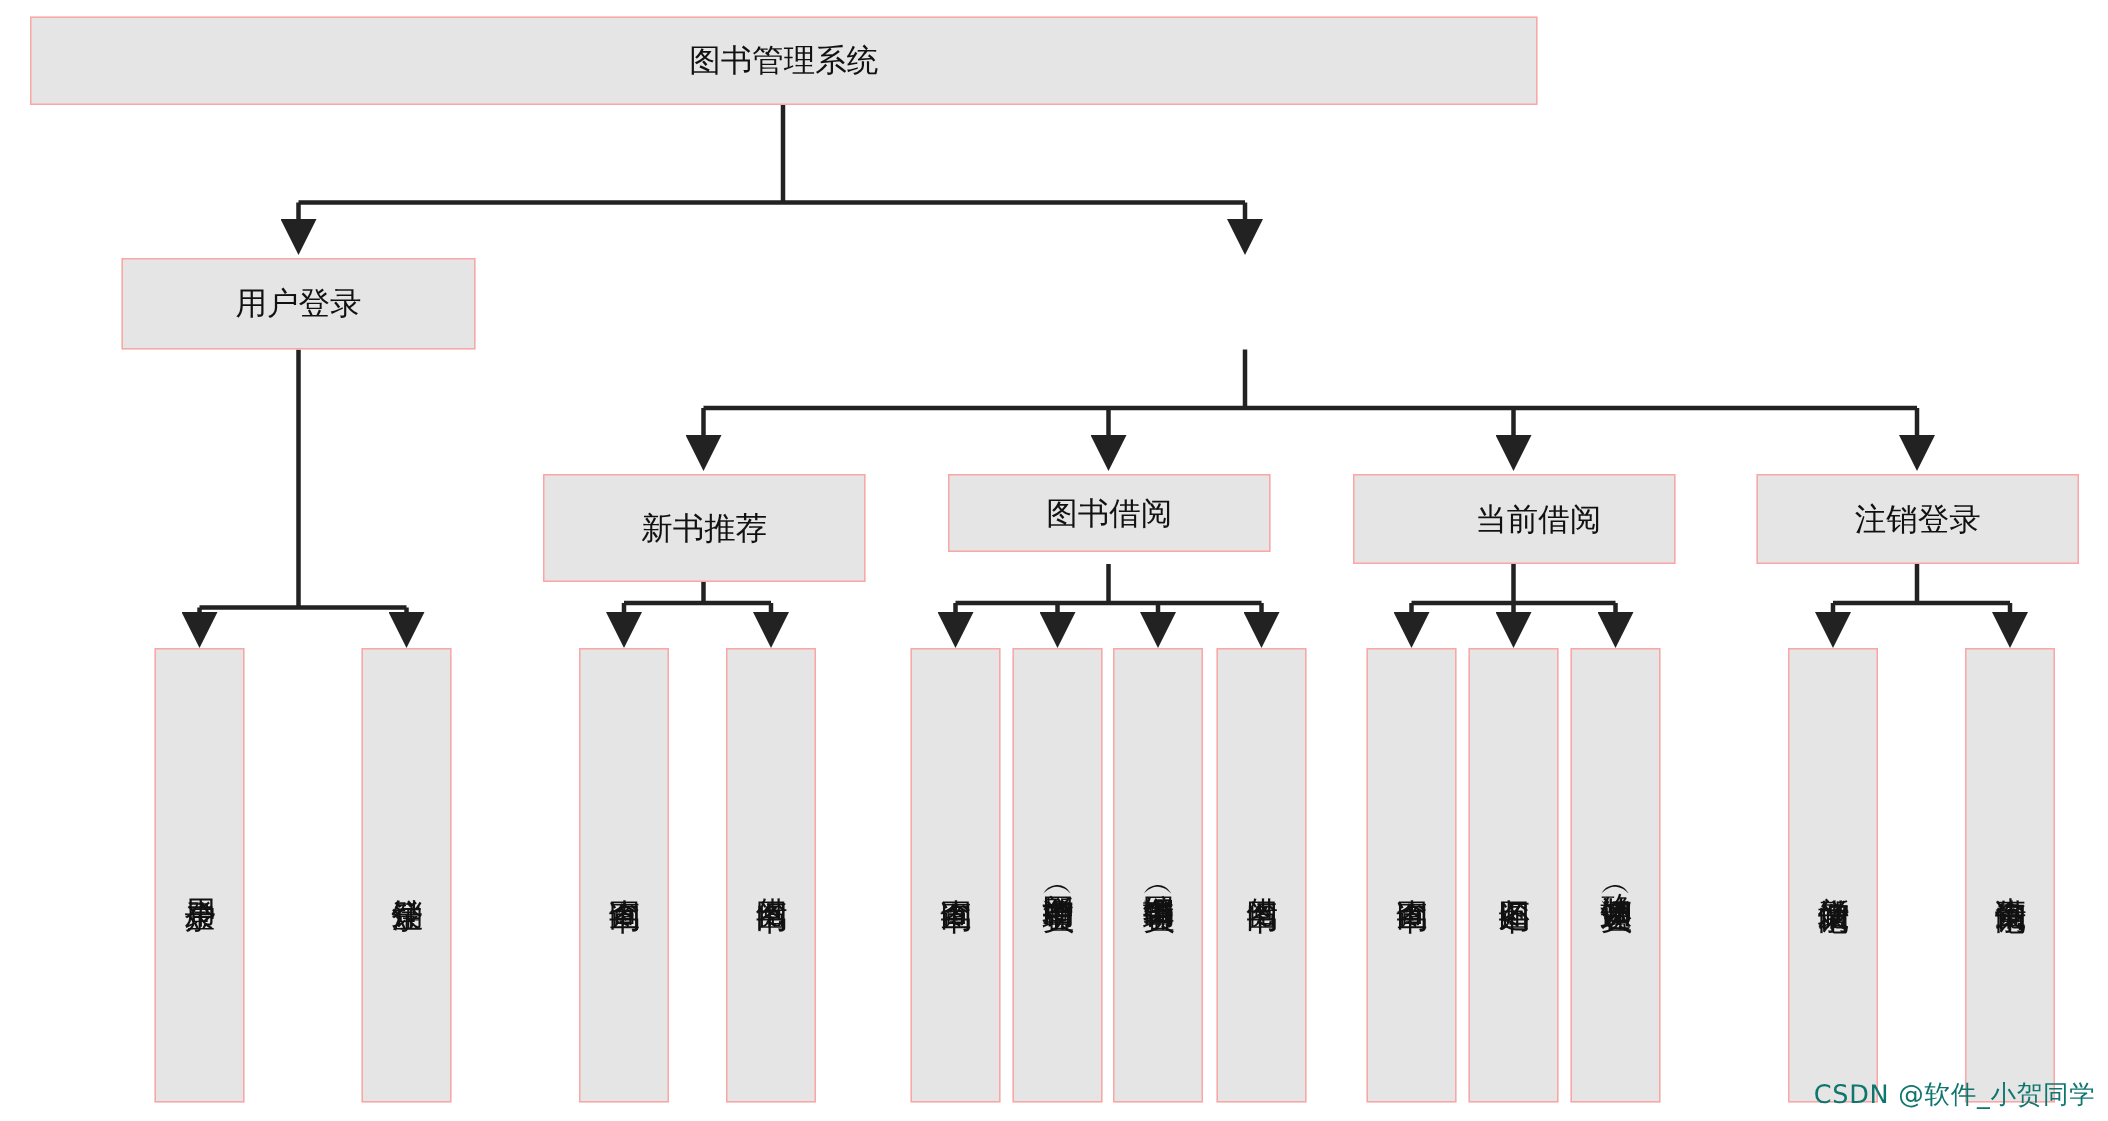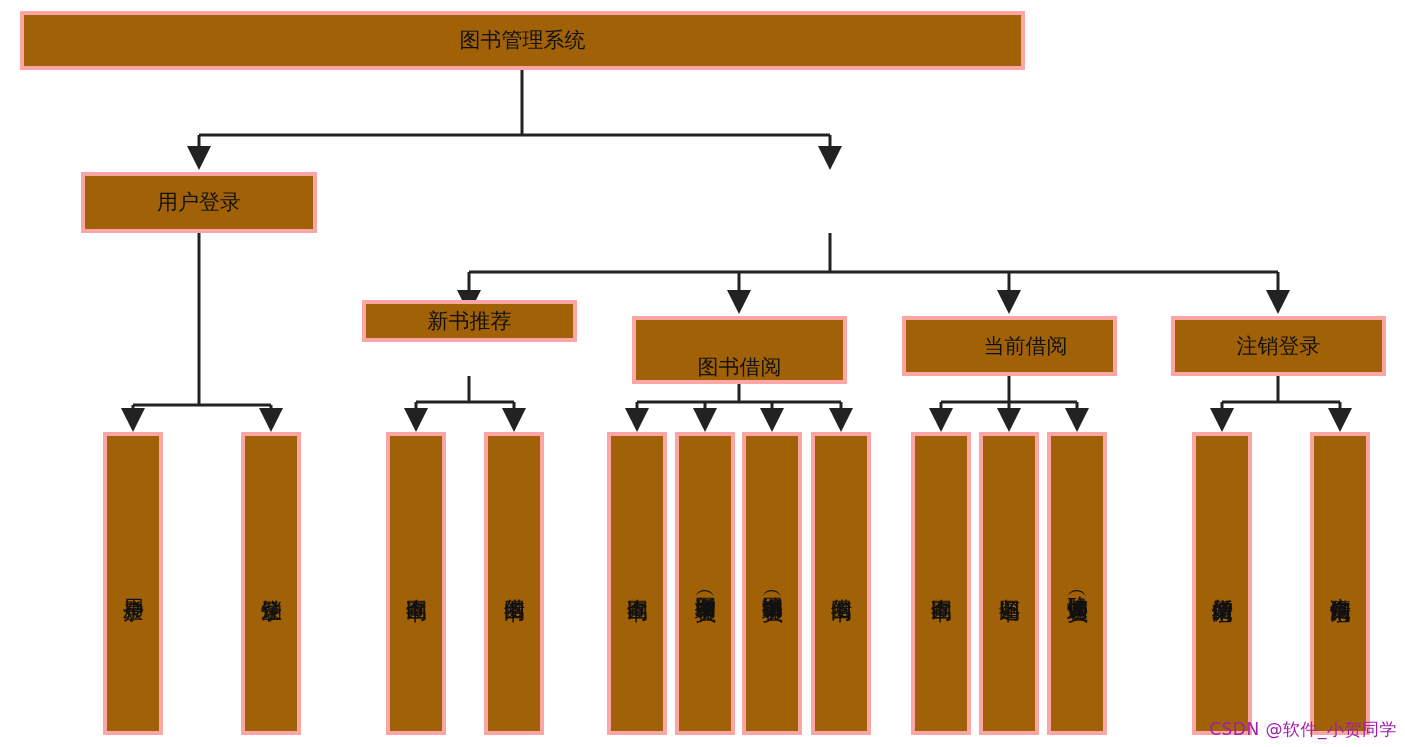--- a/index.html
+++ b/index.html
@@ -20,22 +20,22 @@
   #wires {
     position: absolute;
     left: 0;
     top: 0;
     width: 1405px;
     height: 747px;
   }
   .node {
     position: absolute;
     box-sizing: border-box;
-    background: #a16207;
-    border: 4px solid #fca5a5;
+    background: #e5e5e5;
+    border: 1px solid #fca5a5;
     display: flex;
     align-items: center;
     justify-content: center;
     color: #111111;
   }
   .node .label {
     display: block;
     text-align: center;
     line-height: 1.18;
     white-space: nowrap;
@@ -53,21 +53,21 @@
     font-size: 21px;
     letter-spacing: 1px;
     line-height: 1;
     white-space: nowrap;
   }
   .watermark {
     position: absolute;
     right: 8px;
     bottom: 6px;
     font-size: 17px;
-    color: #a21caf;
+    color: #0f766e;
     letter-spacing: 0.5px;
     white-space: nowrap;
     pointer-events: none;
   }
 </style>
 </head>
 <body>
 
 <div id="stage">
 
@@ -123,24 +123,24 @@
   </svg>
 
   <div class="node horiz" style="left:20px; top:11px; width:1005px; height:59px;">
     <span class="label">图书管理系统</span>
   </div>
 
   <div class="node horiz" style="left:81px; top:172px; width:236px; height:61px;">
     <span class="label">用户登录</span>
   </div>
 
-  <div class="node horiz" style="left:362px; top:300px; width:215px; height:42px;">
+  <div class="node horiz" style="left:362px; top:316px; width:215px; height:72px;">
     <span class="label">新书推荐</span>
   </div>
-  <div class="node horiz" style="left:632px; top:316px; width:215px; height:68px;align-items:flex-end;">
+  <div class="node horiz" style="left:632px; top:316px; width:215px; height:52px;">
     <span class="label">图书借阅</span>
   </div>
   <div class="node horiz" style="left:902px; top:316px; width:215px; height:60px;padding-left:32px;">
     <span class="label">当前借阅</span>
   </div>
   <div class="node horiz" style="left:1171px; top:316px; width:215px; height:60px;">
     <span class="label">注销登录</span>
   </div>
 
   <div class="node vert" style="left:103px; top:432px; width:60px; height:303px;">

